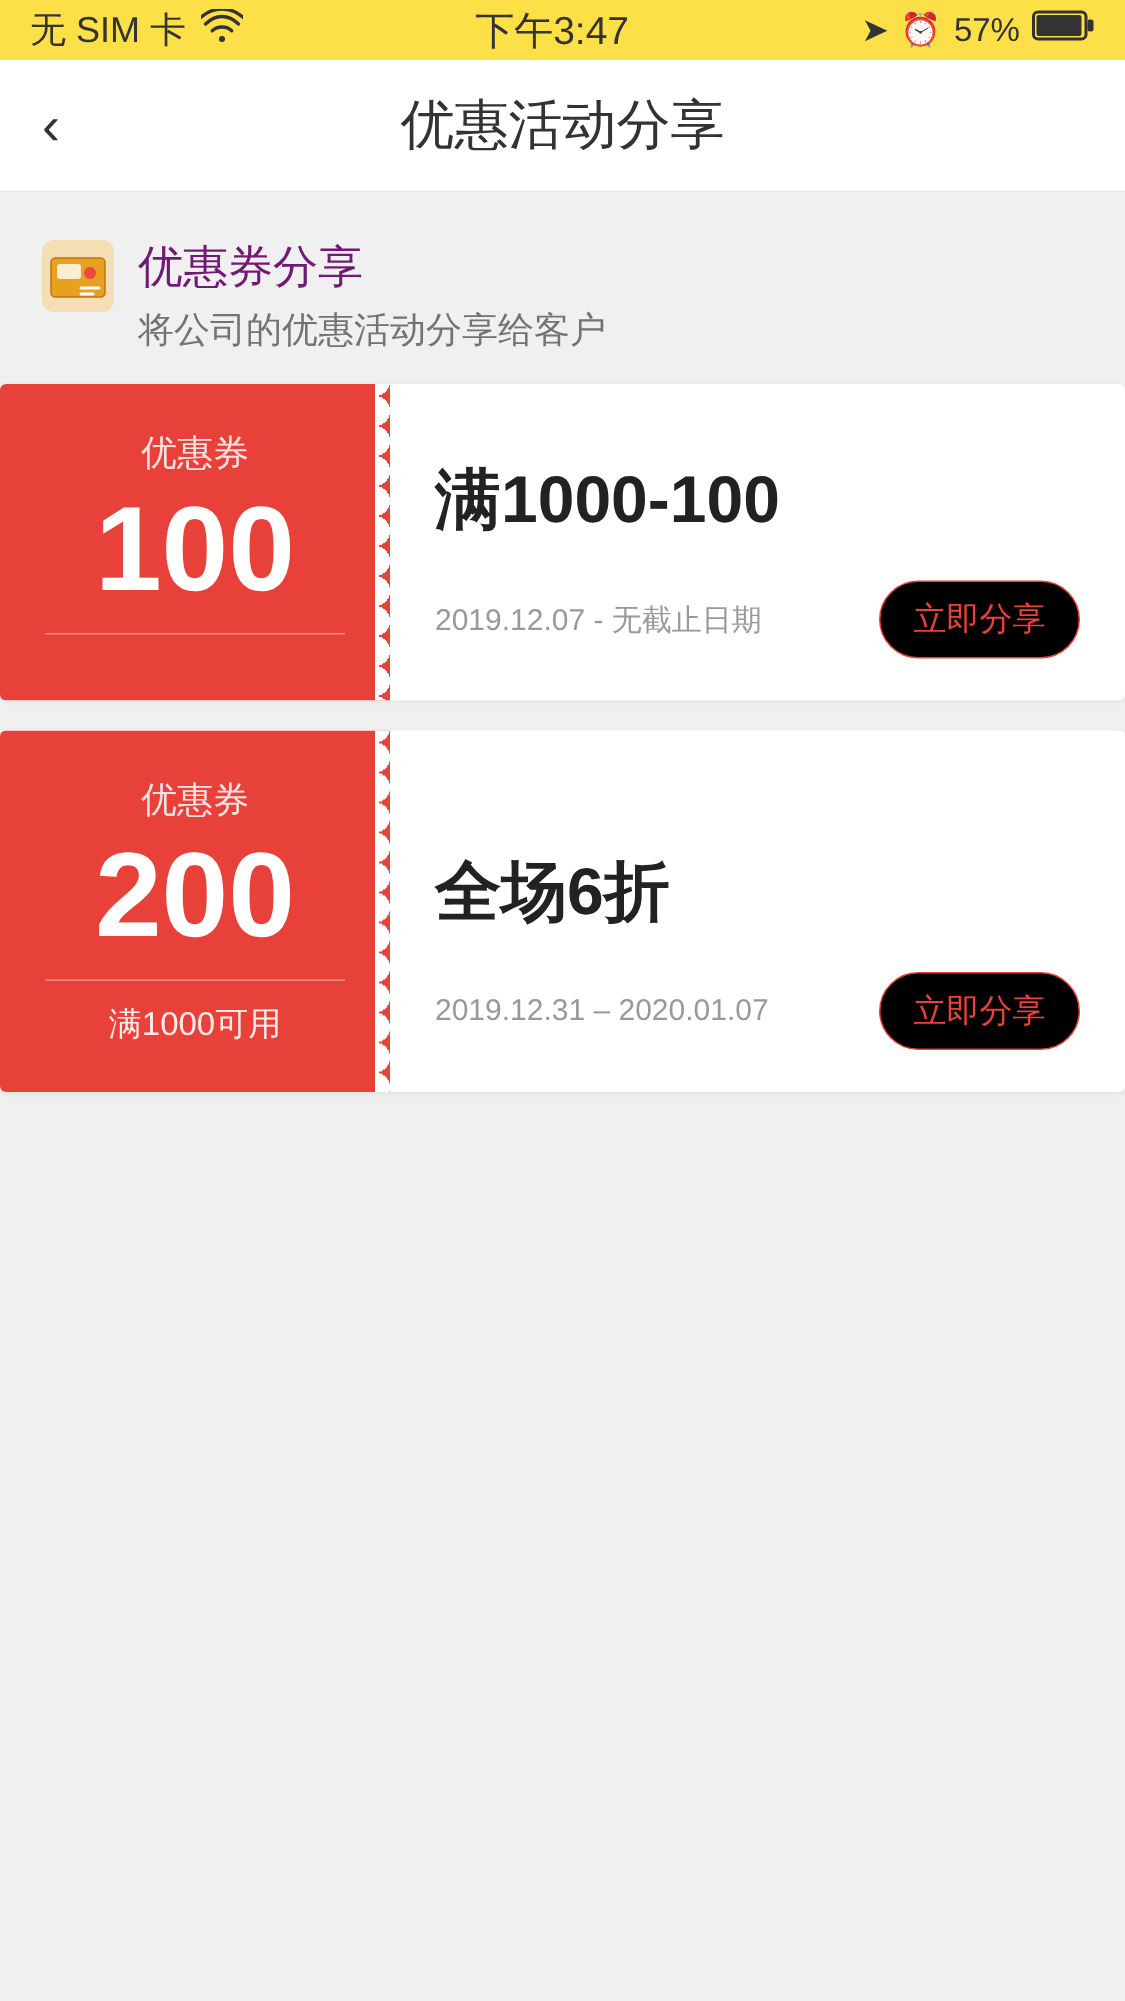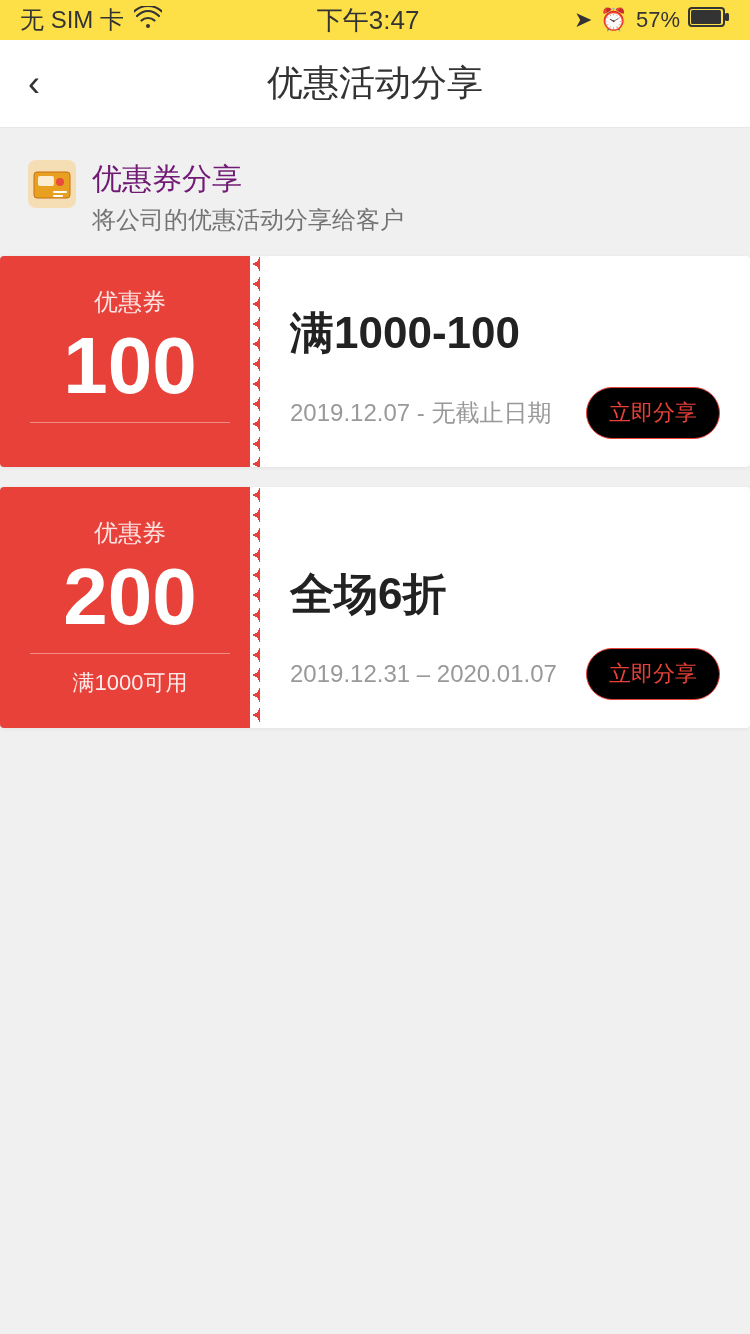--- a/index.html
+++ b/index.html
@@ -166,21 +166,21 @@
       color: #222;
       margin-bottom: 24px;
     }
     .coupon-meta {
       display: flex;
       align-items: center;
       justify-content: space-between;
       gap: 16px;
     }
     .coupon-date {
-      font-size: 24px;
+      font-size: 20px;
       color: #999;
       flex: 1;
     }
     .share-btn {
       border: 1.5px solid #e8413a;
       background: #000000;
       color: #e8413a;
       border-radius: 32px;
       padding: 10px 22px;
       font-size: 22px;

